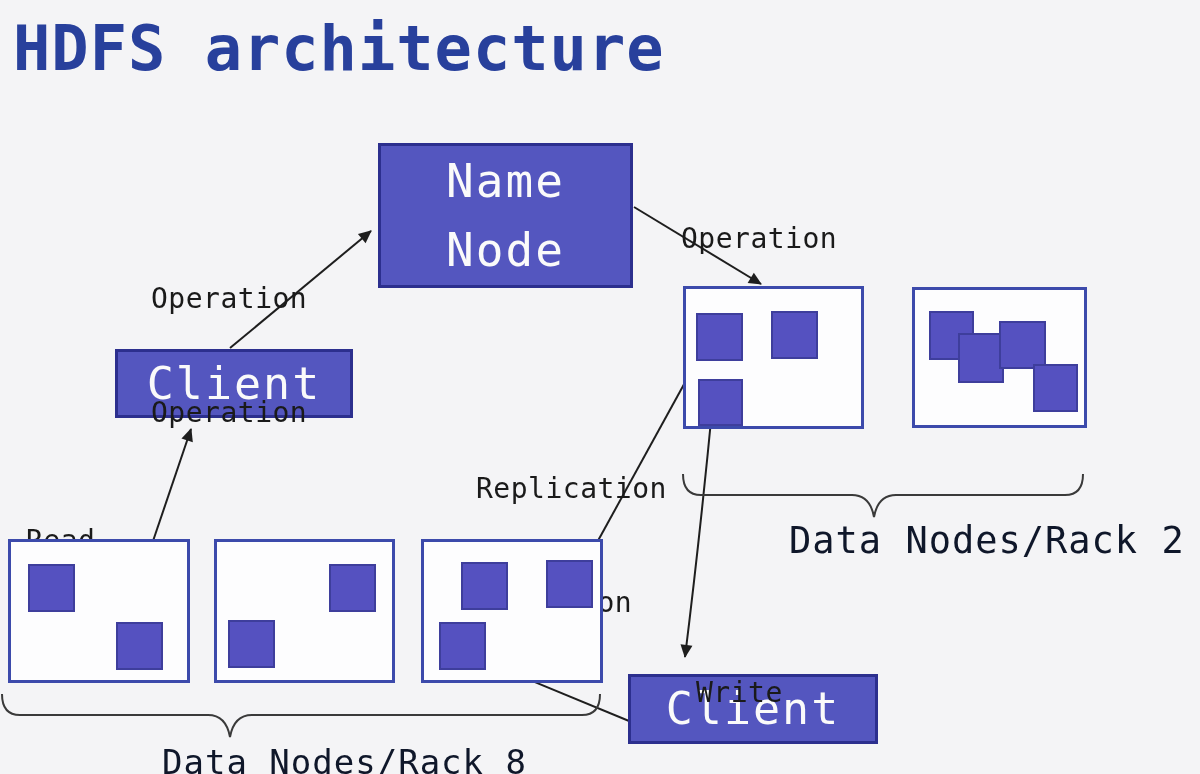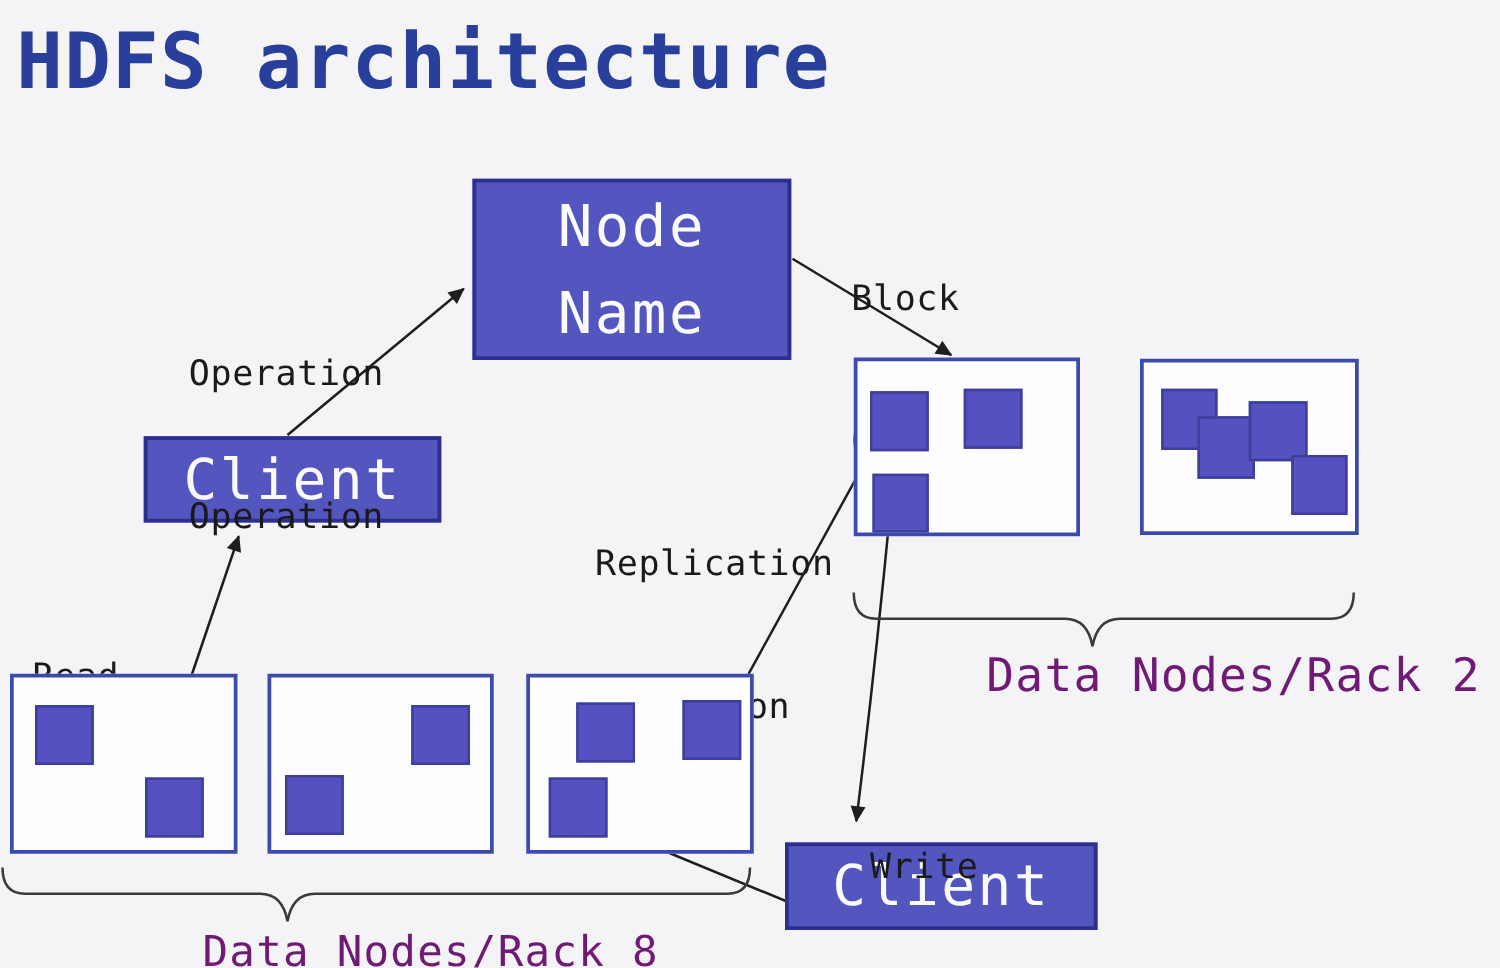--- a/index.html
+++ b/index.html
@@ -34,21 +34,21 @@
 
   
   .op-label {
     position: absolute;
     color: #1a1a1a;
     font-size: 28px; line-height: 38px; letter-spacing: 0.5px;
     white-space: pre;
   }
   #op-metadata { left: 151px; top: 188px; }
   #op-block { left: 681px; top: 128px; }
-  #op-replication { left: 476px; top: 340px; }
+  #op-replication { left: 476px; top: 378px; }
   #op-read { left: 26px; top: 430px; }
   #op-write { left: 696px; top: 582px; }
 
   
   .datanode {
     position: absolute;
     background: #fdfdfe;
     border: 3px solid #3c4aab;
   }
   #dn1 { left: 8px;   top: 523px; width: 182px; height: 144px; }
@@ -60,21 +60,21 @@
   .block {
     position: absolute;
     background: #5551c0;
     border: 2px solid #3e3e9c;
     width: 47px; height: 48px;
   }
 
   
   .rack-label {
     position: absolute;
-    color: #701a75;
+    color: #0f172a;
     letter-spacing: 1px;
     white-space: pre;
     text-align: right;
   }
   #rack1-label { left: 162px; top: 726px; font-size: 34px; }
   #rack2-label { left: 789px; top: 503px; font-size: 37px; }
 
   svg.overlay {
     position: absolute; left: 0; top: 0;
     width: 1200px; height: 774px;
@@ -98,37 +98,36 @@
     <path d="M152,528 L191,413" stroke="#1e1e1e" stroke-width="2" fill="none" marker-end="url(#ah)"></path>
     <path d="M634,191 L761,268" stroke="#1e1e1e" stroke-width="2" fill="none" marker-end="url(#ah)"></path>
     <path d="M710,321 L583,552" stroke="#1e1e1e" stroke-width="2" fill="none" marker-end="url(#ah)"></path>
     <path d="M713,384 Q700,520 685,641" stroke="#1e1e1e" stroke-width="2" fill="none" marker-end="url(#ah)"></path>
     <path d="M646,712 L474,641" stroke="#1e1e1e" stroke-width="2" fill="none" marker-end="url(#ah)"></path>
     <path d="M2,678 Q2,699 20,699 L208,699 Q226,699 230,721 Q234,699 252,699 L582,699 Q600,699 600,678" stroke="#3a3a3a" stroke-width="2" fill="none"></path>
     <path d="M683,458 Q683,479 701,479 L852,479 Q870,479 874,501 Q878,479 896,479 L1065,479 Q1083,479 1083,458" stroke="#3a3a3a" stroke-width="2" fill="none"></path>
   </svg>
 
   <div class="filled-node" id="name-node">
+    <span>Name</span>
     <span>Node</span>
-    <span>Name</span>
   </div>
 
   <div class="filled-node" id="client-top">
     <span>Client</span>
   </div>
   <div class="filled-node" id="client-bottom">
     <span>Client</span>
   </div>
 
   <div class="op-label" id="op-metadata">
     <div>Operation</div>
     <div>Operation</div>
   </div>
   <div class="op-label" id="op-block">
-    <div>Block</div>
     <div>Operation</div>
   </div>
   <div class="op-label" id="op-replication">
     <div>Replication</div>
     <div>Operation</div>
   </div>
   <div class="op-label" id="op-read">
     <div>Read</div>
     <div>Operation</div>
   </div>

